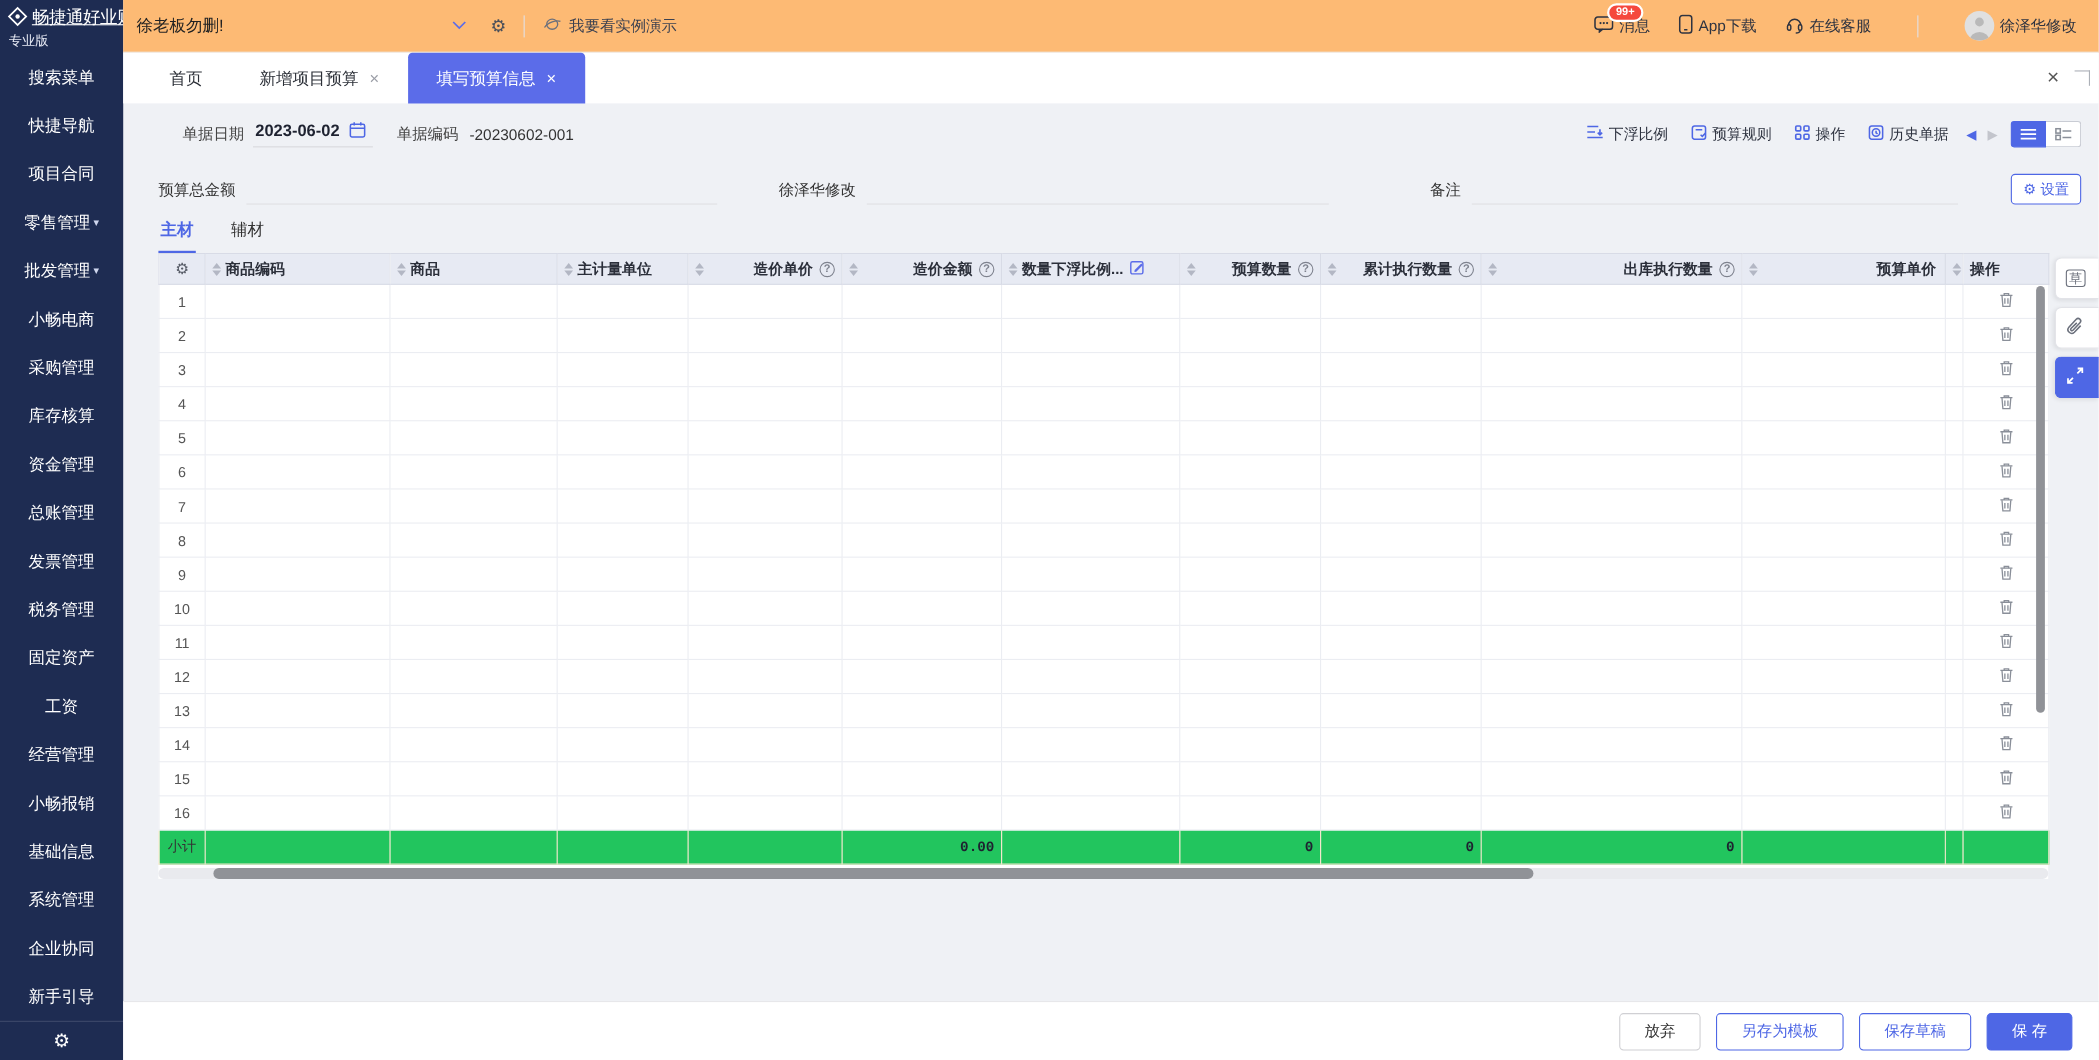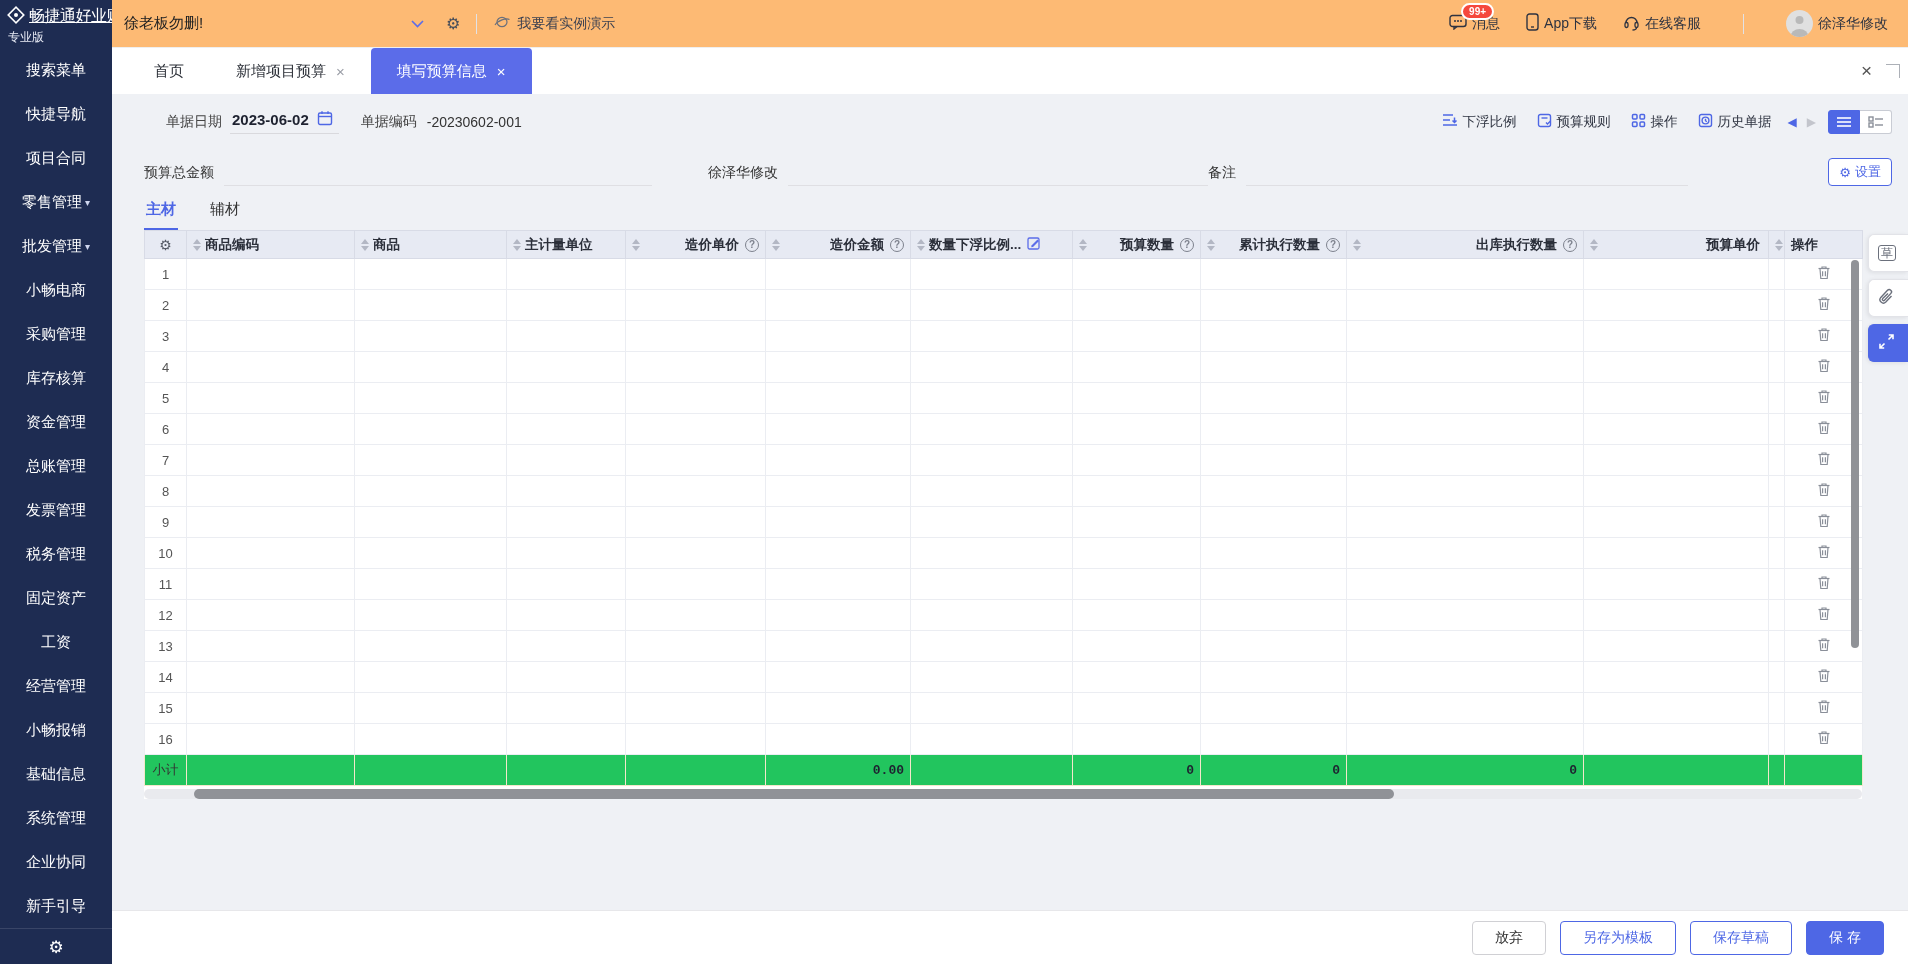--- a/index.html
+++ b/index.html
@@ -67,21 +67,21 @@
   .vtoggle { display:flex; }
   .vt { width:32px; height:24px; border:1px solid #c9ccd4; background:#fff; display:flex; align-items:center; justify-content:center; cursor:pointer; }
   .vt:first-child { border-radius:3px 0 0 3px; }
   .vt:last-child { border-radius:0 3px 3px 0; border-left:none; }
   .vt.active { background:#4e67e5; border-color:#4e67e5; }
 
   .row2 { display:flex; align-items:flex-end; margin-top:12px; height:32px; }
   .f-label { color:#333; margin-right:10px; padding-bottom:4px; font-size:14px; white-space:nowrap; }
   .f-line { border-bottom:1px solid #dfdfe3; height:24px; }
   .w1 { width:428px; } .w2 { width:420px; } .w3 { width:442px; }
-  .f2 { margin-left:56px; } .f3 { }
+  .f2 { margin-left:56px; } .f3 { margin-left:92px; }
   .settings-btn { margin-left:auto; margin-right:16px; border:1px solid #4e67e5; color:#4e67e5; background:#fff;
     border-radius:4px; font-size:13px; padding:4px 10px; display:flex; align-items:center; gap:4px; cursor:pointer; }
 
   .mtabs { display:flex; gap:30px; margin-top:14px; font-size:15px; height:30px; }
   .mtab { color:#333; cursor:pointer; padding:0 2px 8px; }
   .mtab.active { color:#4e67e5; font-weight:bold; border-bottom:2px solid #4e67e5; }
 
   
   .table-wrap { width:1718px; position:relative; background:#fff; }
   table { border-collapse:collapse; table-layout:fixed; width:1718px; }

